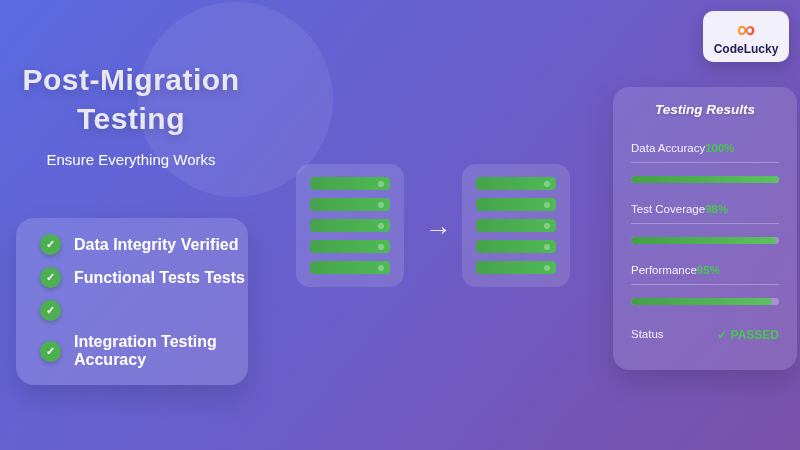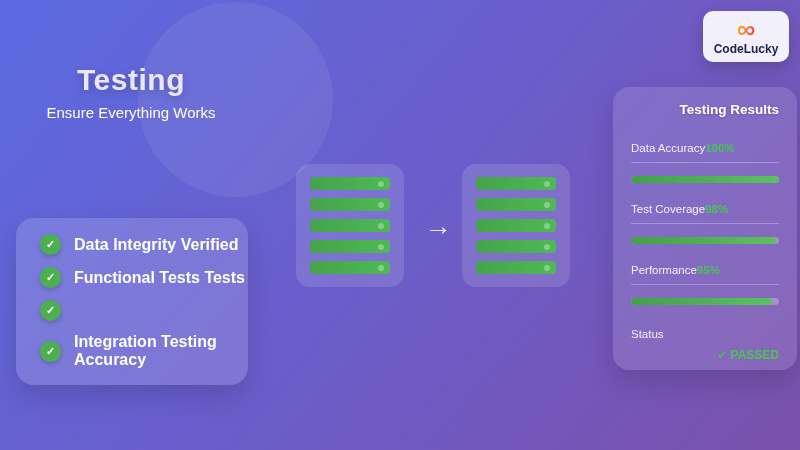--- a/index.html
+++ b/index.html
@@ -16,21 +16,21 @@
   .deco-circle {
     position:absolute; left:138px; top:2px; width:195px; height:195px;
     border-radius:50%; background:rgba(255,255,255,0.07);
   }
   
   .title-block { position:absolute; left:0; top:60px; width:262px; text-align:center; }
   .title-line {
     font-size:30px; font-weight:800; color:#e9e7f2; line-height:39px;
     text-shadow:0 3px 8px rgba(0,0,0,0.18); letter-spacing:0.5px;
   }
-  .subtitle { margin-top:5px; font-size:15px; color:#ffffff; font-weight:400; }
+  .subtitle { margin-top:13px; font-size:15px; color:#ffffff; font-weight:400; }
   
   .logo-card {
     position:absolute; left:703px; top:11px; width:86px; height:51px;
     background:#f2f0fa; border-radius:10px;
     display:flex; flex-direction:column; align-items:center; justify-content:center;
     box-shadow:0 6px 16px rgba(0,0,0,0.18);
   }
   .logo-infinity {
     font-size:26px; line-height:24px; font-weight:700;
     background:linear-gradient(100deg,#f9b234 10%,#f2803c 50%,#e94e3f 90%);
@@ -75,48 +75,49 @@
     font-size:27px; color:#e9e6fb; font-weight:400;
   }
   
   .results-panel {
     position:absolute; left:613px; top:87px; width:184px; height:283px;
     background:rgba(255,255,255,0.12); border-radius:16px;
     box-shadow:0 12px 28px rgba(0,0,0,0.15);
     padding:15px 18px 0 18px;
   }
   .results-title {
-    text-align:right; font-size:13.5px; font-weight:700; color:#ffffff;
-    margin-bottom:25px; text-shadow:0 1px 3px rgba(0,0,0,0.2);
+    text-align:center; font-size:13.5px; font-weight:700; color:#ffffff;
+    margin-bottom:25px; text-shadow:0 1px 3px rgba(0,0,0,0.2);font-style:italic;
   }
   .metric { margin-bottom:20px; }
   .metric-row { display:flex; align-items:baseline; }
   .metric-label { font-size:11.5px; color:#f2f0fa; font-weight:400; }
   .metric-value { font-size:11.5px; color:#48c653; font-weight:700; }
   .metric-divider { height:1px; background:rgba(255,255,255,0.28); margin-top:8px; }
   .metric-track {
     margin-top:13px; height:7px; border-radius:4px;
     background:rgba(255,255,255,0.28); overflow:hidden;
   }
   .metric-fill {
     height:100%; border-radius:4px;
     background:linear-gradient(90deg,#43a047,#5cc160);
   }
   .status-row { display:flex; justify-content:space-between; margin-top:23px; }
   .status-label { font-size:11.5px; color:#f2f0fa; }
-  .status-value { font-size:12px; color:#48c653; font-weight:700;margin-top:20px; }
+  .status-value { font-size:12px; color:#48c653; font-weight:700; }
 </style>
 </head>
 <body>
 
 <div class="slide">
 
   <div class="deco-circle"></div>
 
   <div class="title-block">
+    <div class="title-line">Post-Migration</div>
     <div class="title-line">Testing</div>
     <div class="subtitle">Ensure Everything Works</div>
   </div>
 
   <div class="logo-card">
     <div class="logo-infinity">∞</div>
     <div class="logo-text">CodeLucky</div>
   </div>
 
   <div class="checklist-card">

